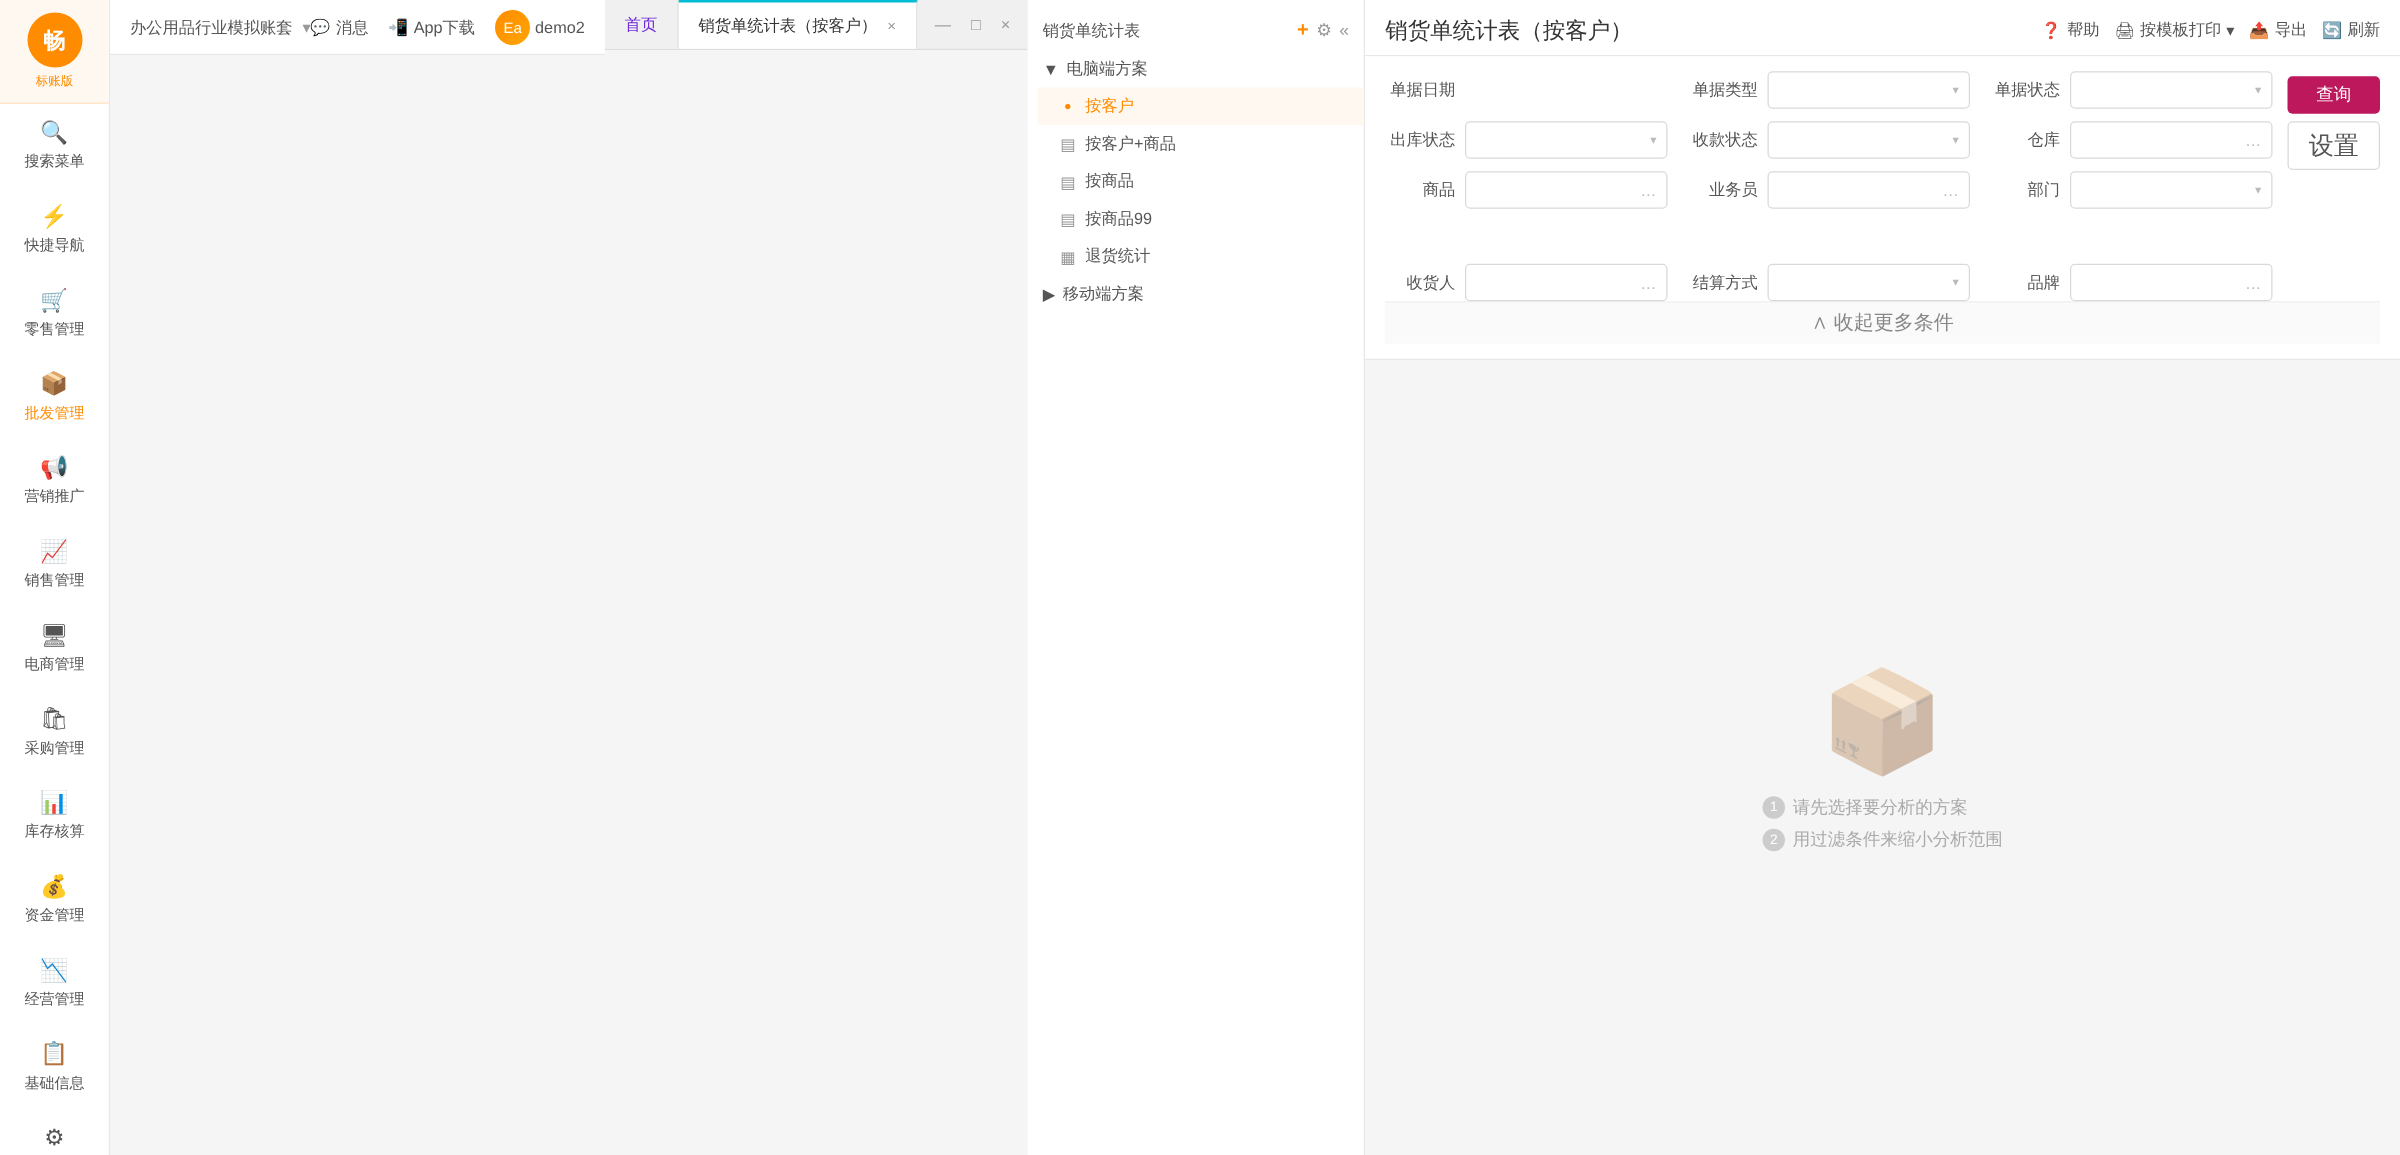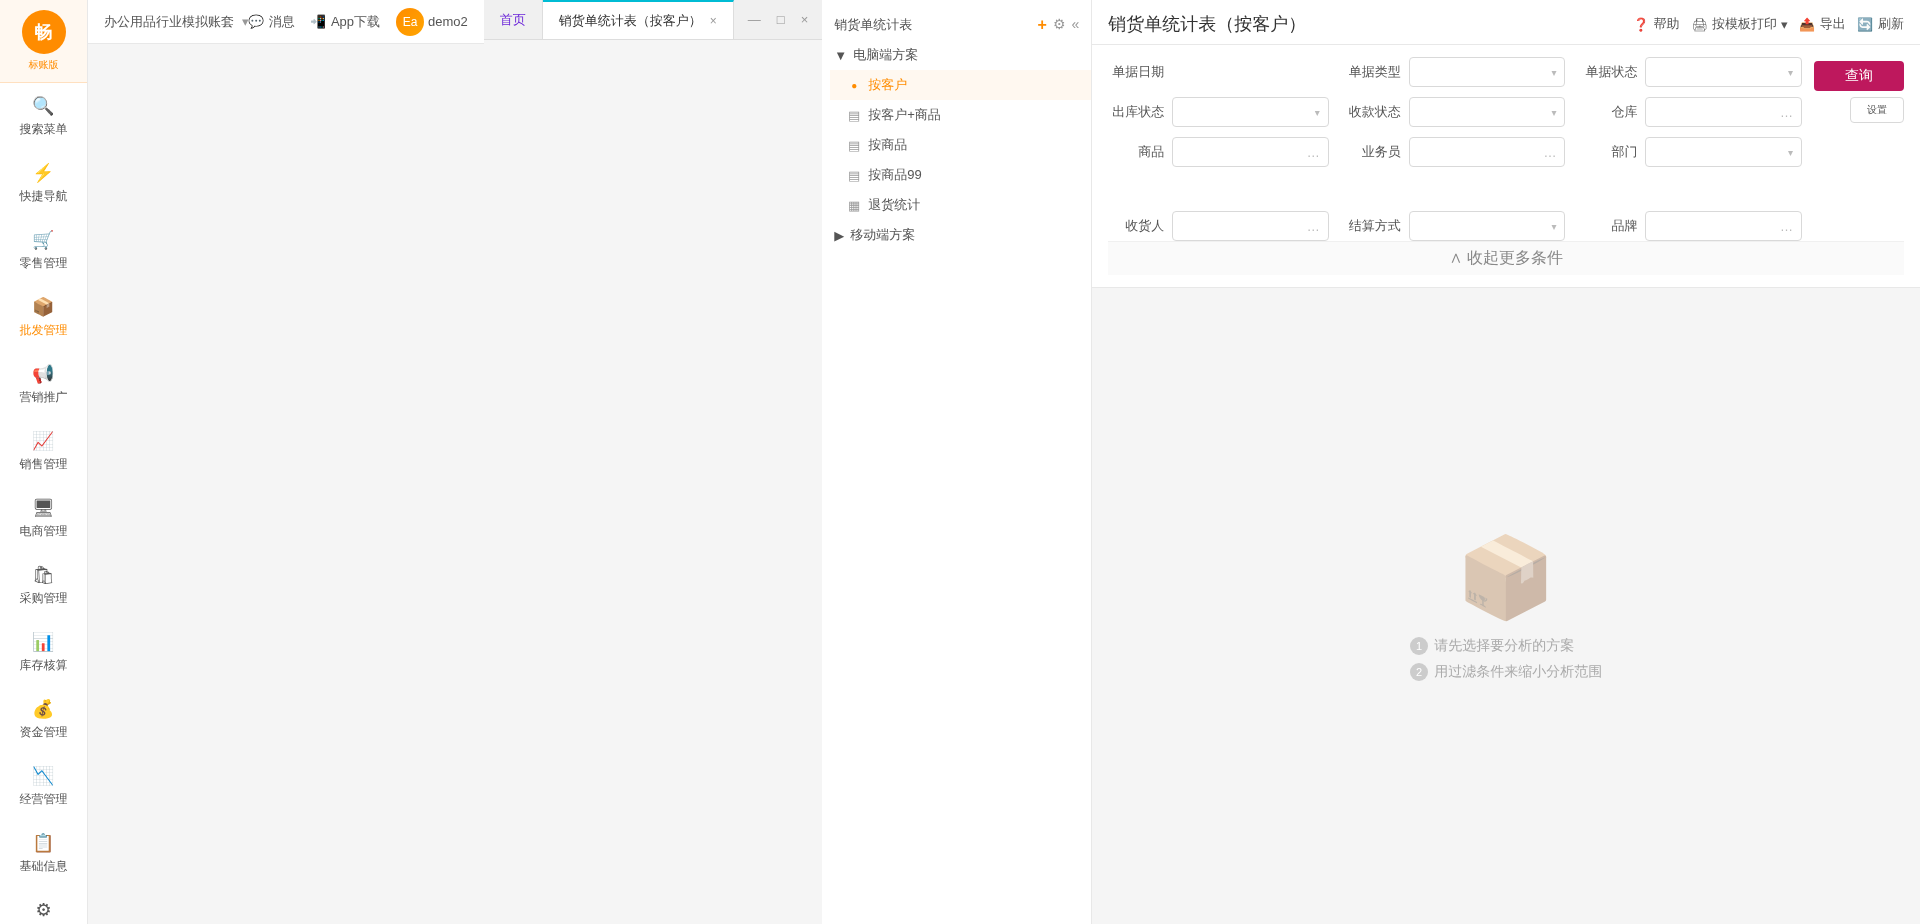--- a/index.html
+++ b/index.html
@@ -64,21 +64,21 @@
     .filter-label { color: #555; font-size: 13px; white-space: nowrap; min-width: 56px; text-align: right; }
     .filter-input { flex: 1; height: 30px; border: 1px solid #d9d9d9; border-radius: 4px; padding: 0 8px; font-size: 13px; color: #333; display: flex; align-items: center; justify-content: space-between; cursor: pointer; background: #fff; }
     .filter-input .dots { color: #bbb; }
     .date-filter { display: flex; align-items: center; gap: 6px; }
     .date-btn { padding: 2px 8px; border-radius: 3px; cursor: pointer; font-size: 12px; color: #555; border: 1px solid transparent; }
     .date-btn.active { background: #ff8c00; color: #fff; border-radius: 12px; padding: 2px 10px; }
     .date-range { font-size: 12px; color: #999; }
 
     
     .query-btn { background: #be185d; color: #fff; border: none; border-radius: 4px; padding: 6px 20px; font-size: 14px; cursor: pointer; }
-    .setting-btn { background: #fff; color: #555; border: 1px solid #d9d9d9; border-radius: 4px; padding: 5px 16px; font-size: 10px; cursor: pointer; margin-left: 36px; }
+    .setting-btn { background: #fff; color: #555; border: 1px solid #d9d9d9; border-radius: 4px; padding: 5px 16px; font-size: 20px; cursor: pointer; }
 
     
     .btn-column { display: flex; flex-direction: column; gap: 6px; padding-top: 0; align-self: flex-start; }
 
     
     .collapse-bar { text-align: center; padding: 6px; background: #fafafa; border-top: 1px solid #f0f0f0; cursor: pointer; color: #888; font-size: 16px; }
 
     
     .empty-state { flex: 1; display: flex; flex-direction: column; align-items: center; justify-content: center; color: #aaa; font-size: 14px; gap: 12px; }
     .empty-tips { display: flex; flex-direction: column; gap: 8px; }

